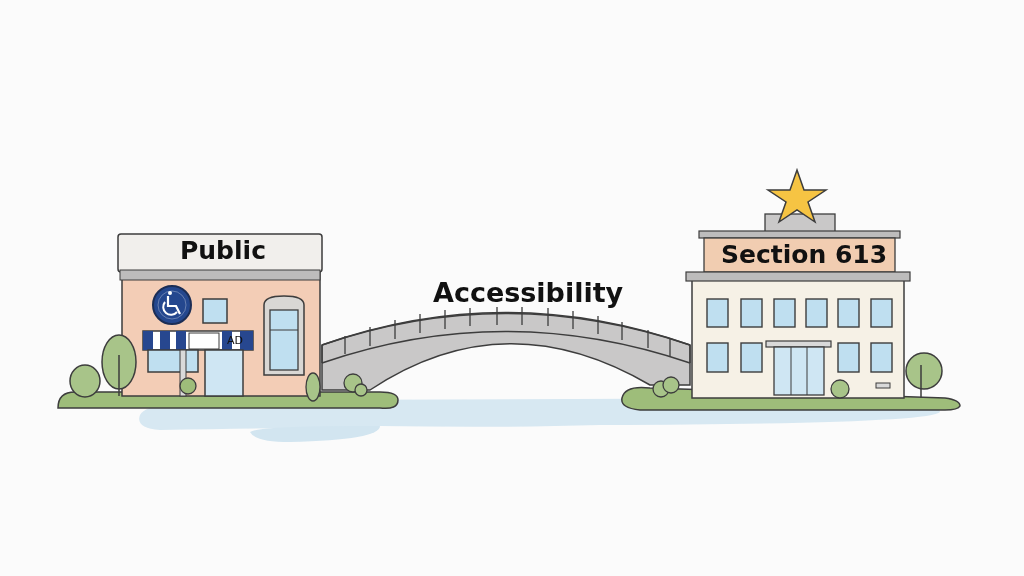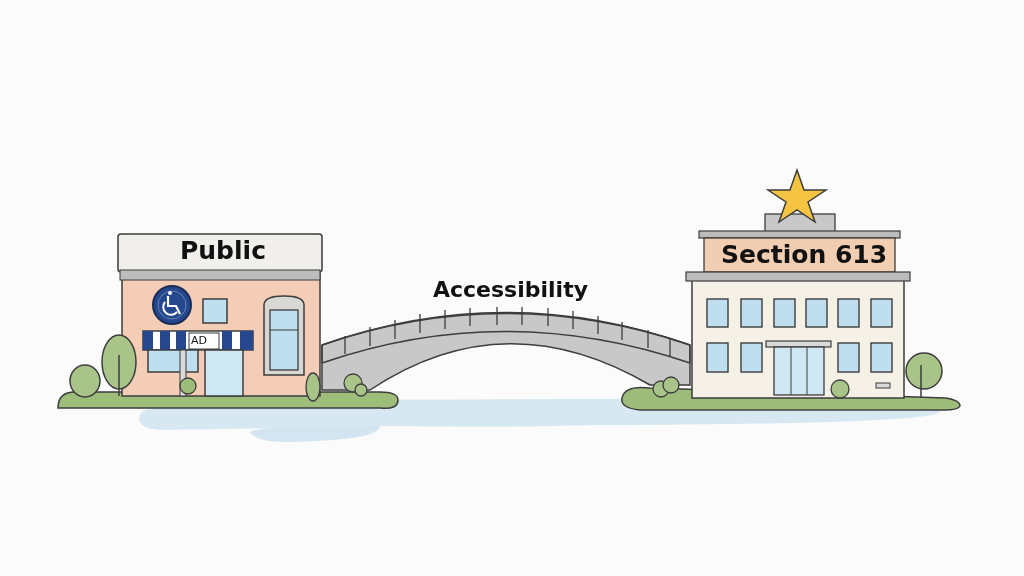--- a/index.html
+++ b/index.html
@@ -106,16 +106,16 @@
 
   <g>
     <circle cx="924" cy="371" r="18" fill="#a8c489" stroke="#3d3d3d" stroke-width="1.5"></circle>
     <line x1="921" y1="365" x2="921" y2="398" stroke="#3d3d3d" stroke-width="1.5"></line>
     <circle cx="661" cy="389" r="8" fill="#a8c489" stroke="#3d3d3d" stroke-width="1.3"></circle>
     <circle cx="671" cy="385" r="8" fill="#a8c489" stroke="#3d3d3d" stroke-width="1.3"></circle>
   </g>
 </svg>
 
 <div class="label" style="left:180px;top:236px;font-size:25px;">Public</div>
-<div class="label" style="left:191px;top:334px;font-size:11px;font-weight:normal;">AD</div>
-<div class="label" style="left:433px;top:277px;font-size:22px;">Accessibility</div>
+<div class="label" style="left:191px;top:334px;font-size:11px;font-weight:normal;padding-left:36px;">AD</div>
+<div class="label" style="left:433px;top:277px;font-size:27px;">Accessibility</div>
 <div class="label" style="left:721px;top:240px;font-size:25px;">Section 613</div>
 </div>
 
 </body></html>

